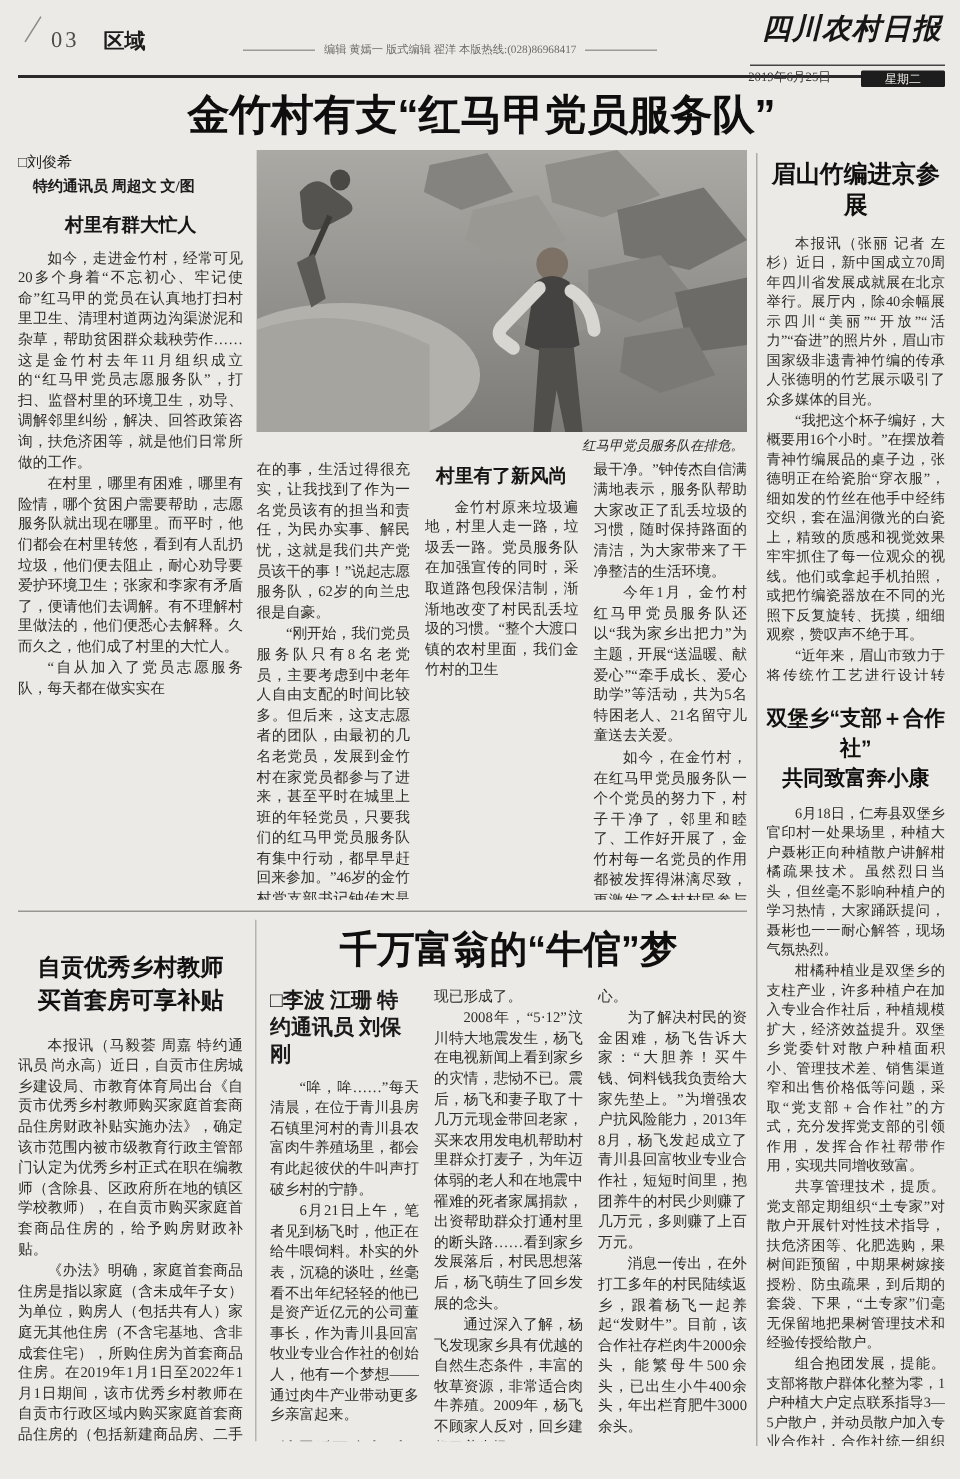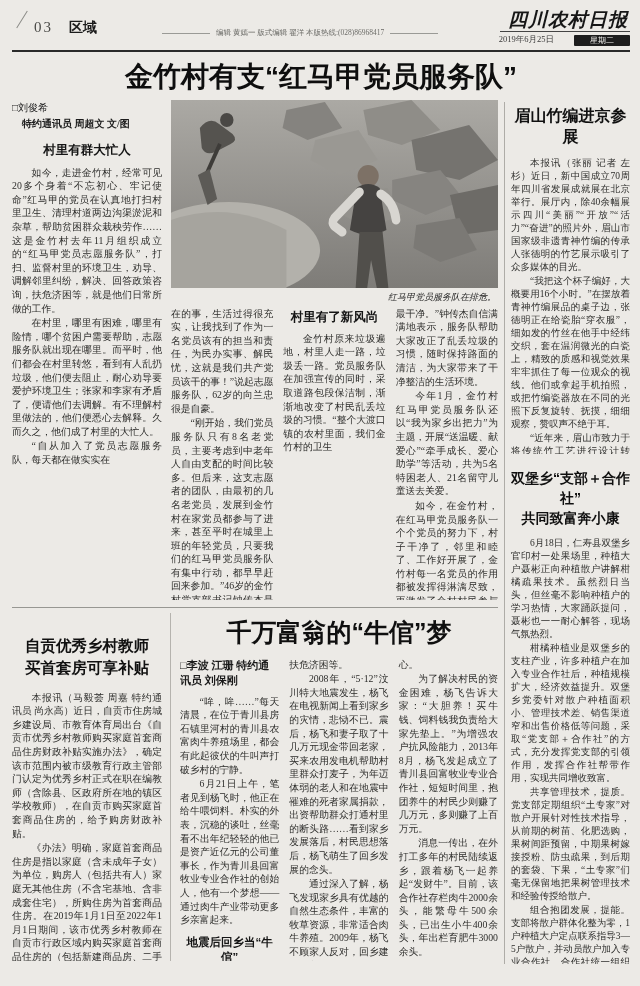--- a/index.html
+++ b/index.html
@@ -15,21 +15,21 @@
   .hdr-left{position:absolute;left:0;top:11px;display:flex;}
   .slash{width:20px;height:1px;background:#8a8a86;transform:rotate(-58deg);margin-right:2px;}
   .pgnum{font-size:15px;color:#4b4b48;letter-spacing:2px;}
   .section{font-weight:bold;font-size:14px;color:#1c1c1c;margin-left:16px;}
   .hdr-center{position:absolute;left:150px;top:20px;display:flex;align-items:center;}
   .rule{width:48px;height:1px;background:#9a9a96;}
   .editor-line{font-size:7.5px;color:#6d6d69;margin:0 6px;white-space:nowrap;}
   .hdr-right{position:absolute;right:0;top:0;text-align:right;}
   .masthead{font-family:"DejaVu Serif",serif;font-style:italic;font-weight:bold;
     font-size:19px;color:#161616;line-height:22px;border-bottom:1px solid #444;
-    display:inline-block;padding:0 2px 1px 8px;letter-spacing:1px;}
+    display:inline-block;padding:0 2px 13px 8px;letter-spacing:1px;}
   .dateline{font-size:8.5px;color:#3a3a3a;margin-top:2px;display:flex;justify-content:flex-end;align-items:center;gap:20px;}
   .weekday-chip{background:#1d1d1d;color:#f2f1ee;font-size:8px;padding:0 16px;line-height:11px;border-radius:1px;}
   
   .main-headline{font-family:"Liberation Sans",sans-serif;font-weight:900;
     font-size:28px;line-height:1.2;text-align:center;color:#0e0e0e;
     margin:8px 0 6px;letter-spacing:0px;}
   
   .content{display:flex;align-items:stretch;}
   .main-left{width:486px;flex:none;}
   .vsep{width:1px;background:#aeaca7;margin:2px 6px 0 6px;flex:none;}
@@ -60,21 +60,21 @@
   .teacher{width:150px;flex:none;padding-right:8px;border-right:1px solid #b5b3ae;overflow:hidden;}
   .teacher-headline{font-family:"Liberation Sans",sans-serif;font-weight:bold;font-size:15.5px;
     line-height:22px;text-align:center;color:#111;margin:22px 0 12px;}
   .cattle{flex:1;padding-left:9px;display:flex;flex-direction:column;overflow:hidden;}
   .cattle-headline{font-family:"Liberation Sans",sans-serif;font-weight:900;font-size:25px;
     text-align:center;color:#0f0f0f;margin:3px 0 9px;}
   .cattle-cols{display:flex;flex:1;overflow:hidden;}
   .ccol{flex:1;padding:0 5px;overflow:hidden;}
   .ccol:first-child{padding-left:0;}
   .ccol:last-child{padding-right:0;}
-  .cattle-byline{font-size:11px;font-weight:bold;color:#1a1a1a;margin:0 0 7px;}
+  .cattle-byline{font-size:14px;font-weight:bold;color:#1a1a1a;margin:0 0 7px;}
   .cattle .subhead{font-size:11.5px;margin:8px 0 6px;}
   
   .sidebar p.body{font-size:9.5px;line-height:13px;}
   .sb1{height:352px;overflow:hidden;}
   .sb1-headline{font-family:"Liberation Sans",sans-serif;font-weight:bold;font-size:16px;
     text-align:center;color:#101010;margin:4px 0 9px;}
   .sb2{overflow:hidden;}
   .sb2-headline{font-family:"Liberation Sans",sans-serif;font-weight:bold;font-size:14px;
     line-height:20px;text-align:center;color:#101010;margin:14px 0 9px;}
 </style>
@@ -186,21 +186,21 @@
           <div class="cattle-headline">千万富翁的“牛倌”梦</div>
           <div class="cattle-cols">
             <div class="ccol">
               <div class="cattle-byline">□李波 江珊 特约通讯员 刘保刚</div>
               <p class="body">“哞，哞……”每天清晨，在位于青川县房石镇里河村的青川县农富肉牛养殖场里，都会有此起彼伏的牛叫声打破乡村的宁静。</p>
               <p class="body">6月21日上午，笔者见到杨飞时，他正在给牛喂饲料。朴实的外表，沉稳的谈吐，丝毫看不出年纪轻轻的他已是资产近亿元的公司董事长，作为青川县回富牧业专业合作社的创始人，他有一个梦想——通过肉牛产业带动更多乡亲富起来。</p>
               <div class="subhead">地震后回乡当“牛倌”</div>
 
             </div>
             <div class="ccol">
-              <p class="body cont">扶危济困等。</p>
+              <p class="body cont">现已形成了。</p>
               <p class="body">2008年，“5·12”汶川特大地震发生，杨飞在电视新闻上看到家乡的灾情，悲恸不已。震后，杨飞和妻子取了十几万元现金带回老家，买来农用发电机帮助村里群众打麦子，为年迈体弱的老人和在地震中罹难的死者家属捐款，出资帮助群众打通村里的断头路……看到家乡发展落后，村民思想落后，杨飞萌生了回乡发展的念头。</p>
               <p class="body">通过深入了解，杨飞发现家乡具有优越的自然生态条件，丰富的牧草资源，非常适合肉牛养殖。2009年，杨飞不顾家人反对，回乡建起了养牛场。</p>
 
             </div>
             <div class="ccol">
               <p class="body cont">心。</p>
               <p class="body">为了解决村民的资金困难，杨飞告诉大家：“大胆养！买牛钱、饲料钱我负责给大家先垫上。”为增强农户抗风险能力，2013年8月，杨飞发起成立了青川县回富牧业专业合作社，短短时间里，抱团养牛的村民少则赚了几万元，多则赚了上百万元。</p>
               <p class="body">消息一传出，在外打工多年的村民陆续返乡，跟着杨飞一起养起“发财牛”。目前，该合作社存栏肉牛2000余头，能繁母牛500余头，已出生小牛400余头，年出栏育肥牛3000余头。</p>
               <p class="body">为进一步将肉牛养殖产业越做越大，带动更多老百姓致富，杨飞先后创建了青川县农富肉牛养殖场、四川强牧饲料有限责任公司、绵阳市涪城区牛天下主题餐厅，承接了广元市润雨食品有限责任公司……现已形成了“合作社＋牛源自繁自养＋冻精冷配站＋有机原材料种植生产加工＋农户＋基地＋家庭农场＋屠宰分割＋销售＋冷链运输配送＋实体店＋餐饮等”一条龙的循环经营模式，通过发展牛肉养殖，带动房石镇及关庄镇周边群众共1.3万余人增收致富。</p>
             </div>
@@ -218,19 +218,19 @@
         <p class="body">“我把这个杯子编好，大概要用16个小时。”在摆放着青神竹编展品的桌子边，张德明正在给瓷胎“穿衣服”，细如发的竹丝在他手中经纬交织，套在温润微光的白瓷上，精致的质感和视觉效果牢牢抓住了每一位观众的视线。他们或拿起手机拍照，或把竹编瓷器放在不同的光照下反复旋转、抚摸，细细观察，赞叹声不绝于耳。</p>
         <p class="body">“近年来，眉山市致力于将传统竹工艺进行设计转化，积极跨界融合，推动竹编产品在国内国际广泛交流与交易，促进竹编艺术产业化发展，推动‘竹＋X’品牌发展，搭建‘竹＋’创新平台，提升竹编创新设计，使其更好地融入了现代生活。”青神县相关负责人表示。</p>
       </div>
       <div class="sb2">
         <div class="sb2-headline">
           <div>双堡乡“支部＋合作社”</div>
           <div>共同致富奔小康</div>
         </div>
         <p class="body">6月18日，仁寿县双堡乡官印村一处果场里，种植大户聂彬正向种植散户讲解柑橘疏果技术。虽然烈日当头，但丝毫不影响种植户的学习热情，大家踊跃提问，聂彬也一一耐心解答，现场气氛热烈。</p>
         <p class="body">柑橘种植业是双堡乡的支柱产业，许多种植户在加入专业合作社后，种植规模扩大，经济效益提升。双堡乡党委针对散户种植面积小、管理技术差、销售渠道窄和出售价格低等问题，采取“党支部＋合作社”的方式，充分发挥党支部的引领作用，发挥合作社帮带作用，实现共同增收致富。</p>
-        <p class="body">共享管理技术，提质。党支部定期组织“土专家”对散户开展针对性技术指导，从前期的树苗、化肥选购，果树间距预留，中期果树嫁接授粉、防虫疏果，到后期的套袋、下果，“土专家”们毫无保留地把果树管理技术和经验传授给散户。</p>
+        <p class="body">共享管理技术，提质。党支部定期组织“土专家”对散户开展针对性技术指导，扶危济困等、化肥选购，果树间距预留，中期果树嫁接授粉、防虫疏果，到后期的套袋、下果，“土专家”们毫无保留地把果树管理技术和经验传授给散户。</p>
         <p class="body">组合抱团发展，提能。支部将散户群体化整为零，1户种植大户定点联系指导3—5户散户，并动员散户加入专业合作社，合作社统一组织实施生产到销售的各个环节，降低成本，保障收益，提高种植户抗风险能力。</p>
 
       </div>
     </div>
   </div>
 </div>
 
 </body></html>

